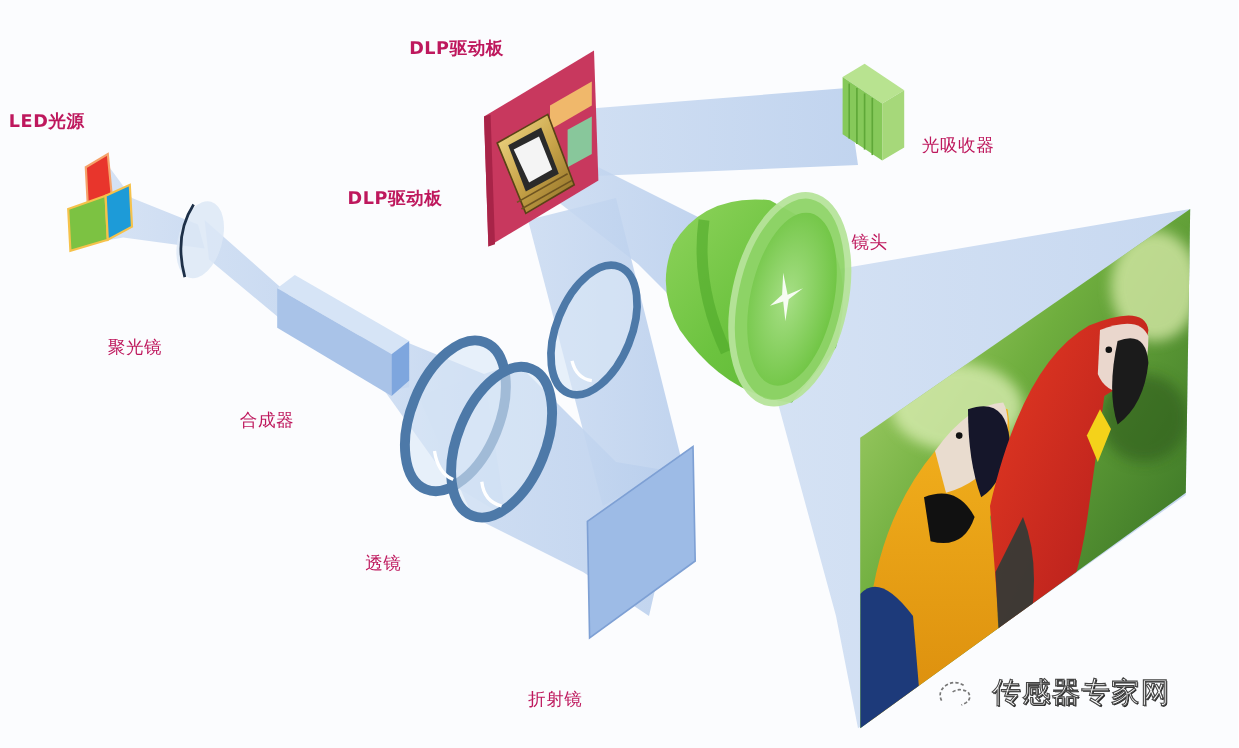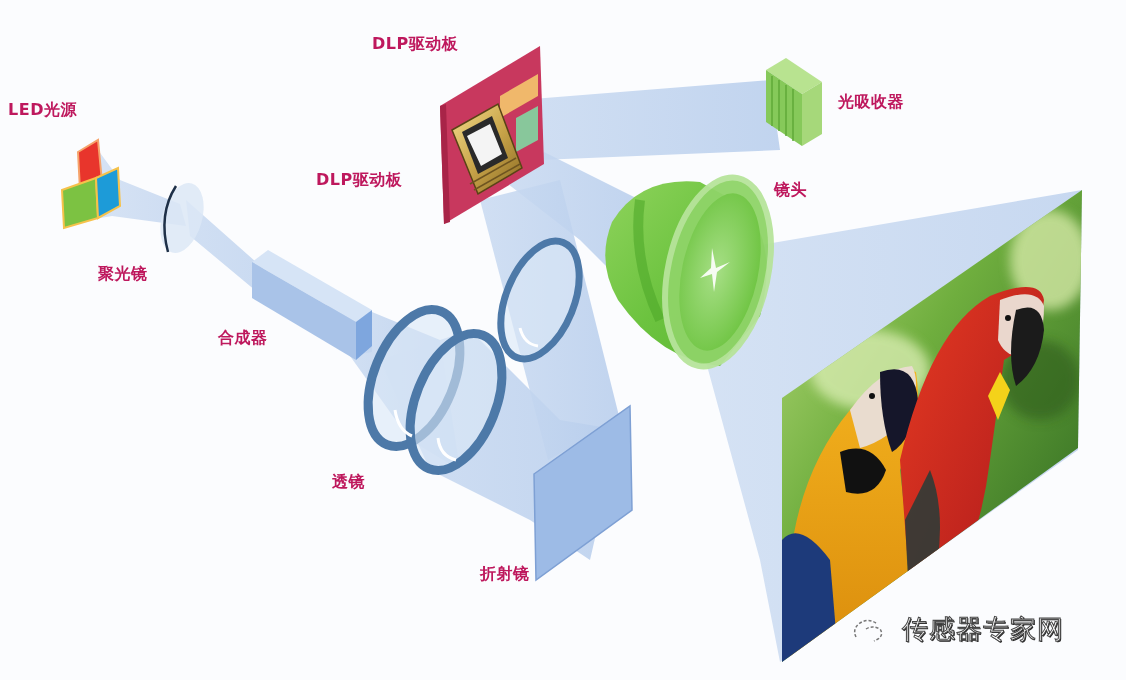--- a/index.html
+++ b/index.html
@@ -1,21 +1,21 @@
 <!DOCTYPE html>
 <html><head>
 <meta charset="utf-8">
 <style>
   html, body { margin:0; padding:0; background:#ffffff; }
   body { width:1126px; height:680px; overflow:hidden; position:relative;
          font-family:"DejaVu Sans","Liberation Sans",sans-serif; }
   #stage { position:absolute; left:0; top:0; width:1126px; height:680px; background:#fbfcfe; }
   svg.diagram { position:absolute; left:0; top:0; }
   .label { position:absolute; color:#be185d; font-size:16px; font-weight:bold; white-space:nowrap; letter-spacing:0.5px; }
-  .label.light { font-weight:bold; }
+  .label.light { font-weight:normal;margin-top:30px; }
   .watermark { position:absolute; left:848px; top:612px; display:flex; align-items:center; gap:14px;
                color:#ffffff; font-size:26px; letter-spacing:1px;
                -webkit-text-stroke:1px #444; text-shadow:1px 1px 0 #222; }
   .watermark .wm-icon { width:40px; height:30px; }
 </style>
 </head>
 <body>
 
 <div id="stage">
 <svg class="diagram" width="1126" height="680" viewBox="0 0 1126 680">
@@ -163,24 +163,24 @@
       <path d="M1000,300 Q1036,286 1044,306 Q1044,340 1030,356 Q1006,360 998,340 Z" fill="#ead7cd"></path>
       <path d="M1016,310 Q1042,300 1044,330 Q1040,368 1016,386 Q1006,356 1016,310 Z" fill="#1b1b1b"></path>
       <path d="M1000,372 L1010,390 L998,420 L988,396 Z" fill="#f4d21a"></path>
       <path d="M930,470 Q950,520 930,600 L910,620 L905,520 Z" fill="#1c3d3a" opacity="0.8"></path>
       <circle cx="1008" cy="318" r="3" fill="#111"></circle>
     </g>
   </g>
 </svg>
 
 <div class="label" style="left:8px; top:100px;">LED光源</div>
-<div class="label light" style="left:98px; top:264px;">聚光镜</div>
-<div class="label light" style="left:218px; top:328px;">合成器</div>
+<div class="label light" style="left:98px; top:276px;">聚光镜</div>
+<div class="label light" style="left:218px; top:342px;">合成器</div>
 <div class="label light" style="left:332px; top:472px;text-align:center;">透镜</div>
-<div class="label light" style="left:480px; top:564px;">折射镜</div>
+<div class="label light" style="left:480px; top:596px;">折射镜</div>
 <div class="label" style="left:372px; top:34px;">DLP驱动板</div>
 <div class="label" style="left:316px; top:170px;">DLP驱动板</div>
 <div class="label light" style="left:838px; top:92px;">光吸收器</div>
 <div class="label light" style="left:774px; top:180px;">镜头</div>
 
 <div class="watermark">
   <svg class="wm-icon" viewBox="0 0 40 30">
     <path d="M8,22 Q4,14 12,8 Q20,3 28,8" stroke="#777" stroke-width="1.5" fill="none" stroke-dasharray="3 2"></path>
     <path d="M18,14 Q24,10 32,14 Q36,20 30,24 L26,26" stroke="#777" stroke-width="1.5" fill="none" stroke-dasharray="3 2"></path>
   </svg>

